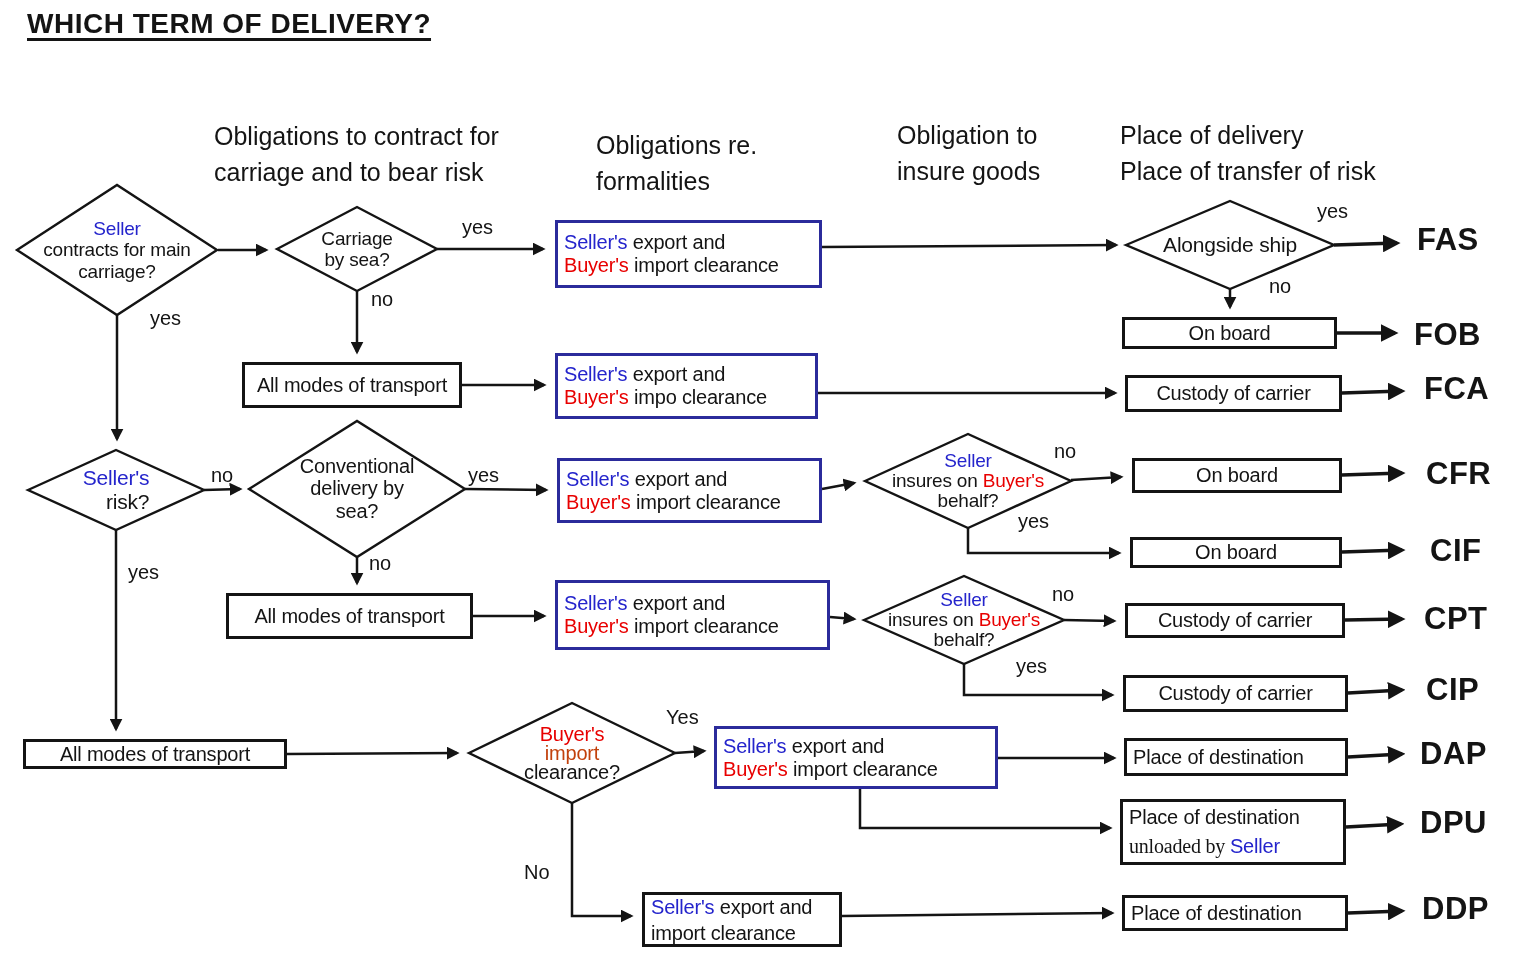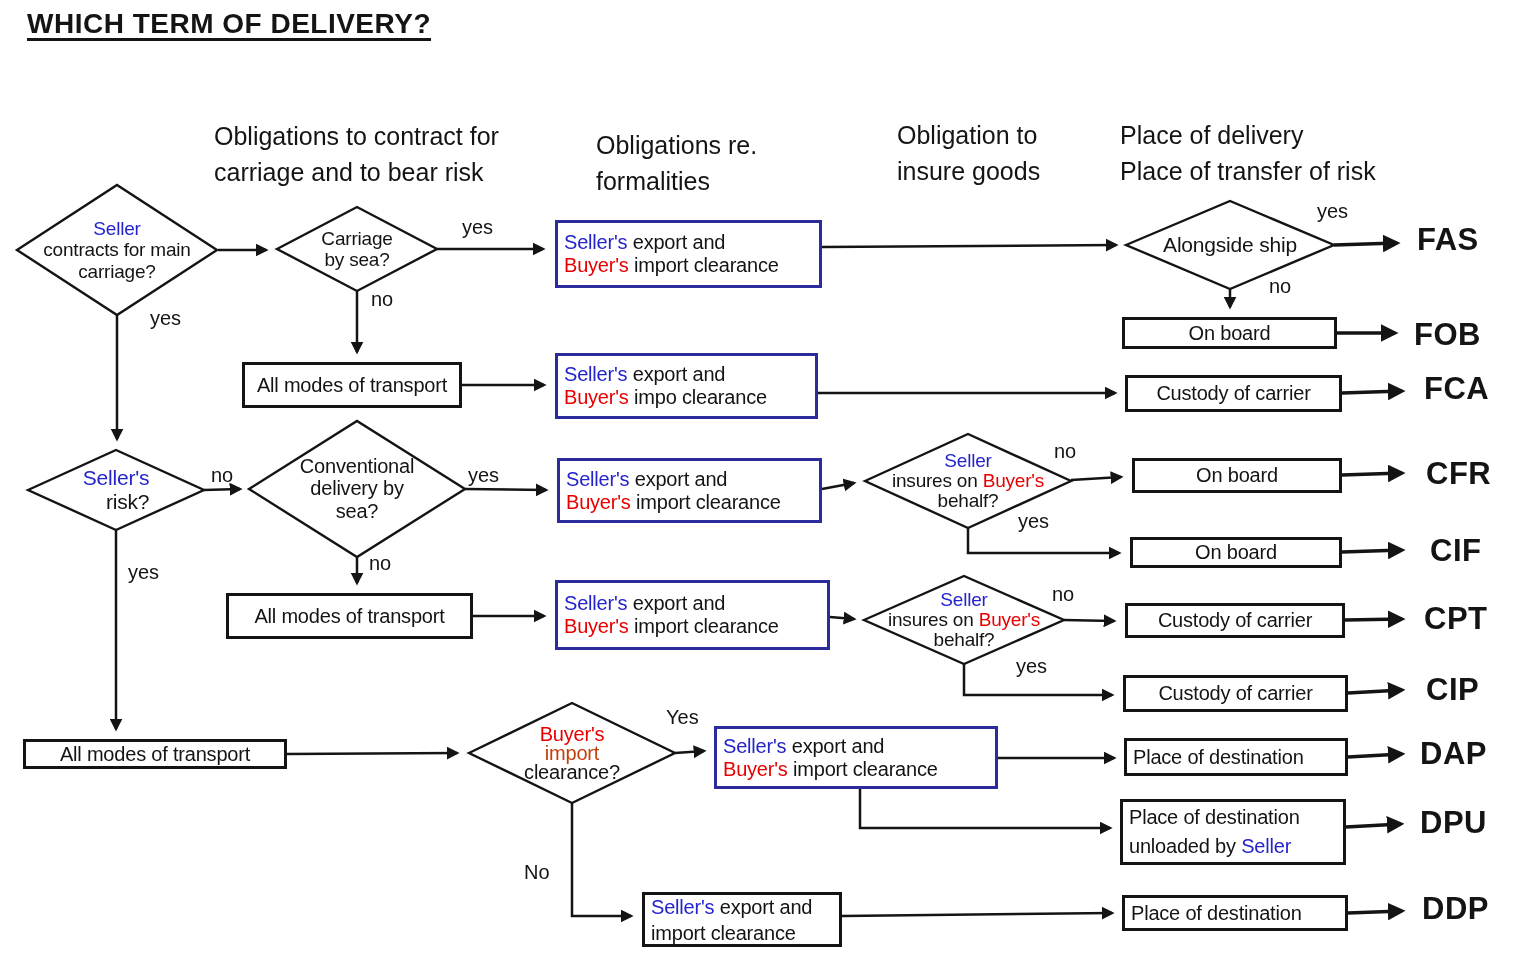--- a/index.html
+++ b/index.html
@@ -190,21 +190,21 @@
       <span style="color: rgb(20, 20, 20);">Custody of carrier</span>
     </div>
   <div class="box c" style="left:1123px;top:675px;width:225px;height:37px">
       <span style="color: rgb(20, 20, 20);">Custody of carrier</span>
     </div>
   <div class="box" style="left:1124px;top:738px;width:224px;height:38px">
       <span style="color: rgb(20, 20, 20);">Place of destination</span>
     </div>
   <div class="box" style="left:1120px;top:799px;width:226px;height:66px;line-height:29px">
     <div><span style="color: rgb(20, 20, 20);">Place of destination</span></div>
-    <div><span style="color: rgb(20, 20, 20);">unloaded by </span><span style="color: rgb(36, 36, 204);">Seller</span></div>
+    <div><span style="color: rgb(20, 20, 20); font-family: Liberation Serif, serif;">unloaded by </span><span style="color: rgb(36, 36, 204);">Seller</span></div>
   </div>
   <div class="box" style="left:1122px;top:895px;width:226px;height:36px">
       <span style="color: rgb(20, 20, 20);">Place of destination</span>
     </div>
 
   <div class="lbl" style="left:150px;top:307px">yes</div>
   <div class="lbl" style="left:462px;top:216px">yes</div>
   <div class="lbl" style="left:371px;top:288px">no</div>
   <div class="lbl" style="left:1317px;top:200px">yes</div>
   <div class="lbl" style="left:1269px;top:275px">no</div>

